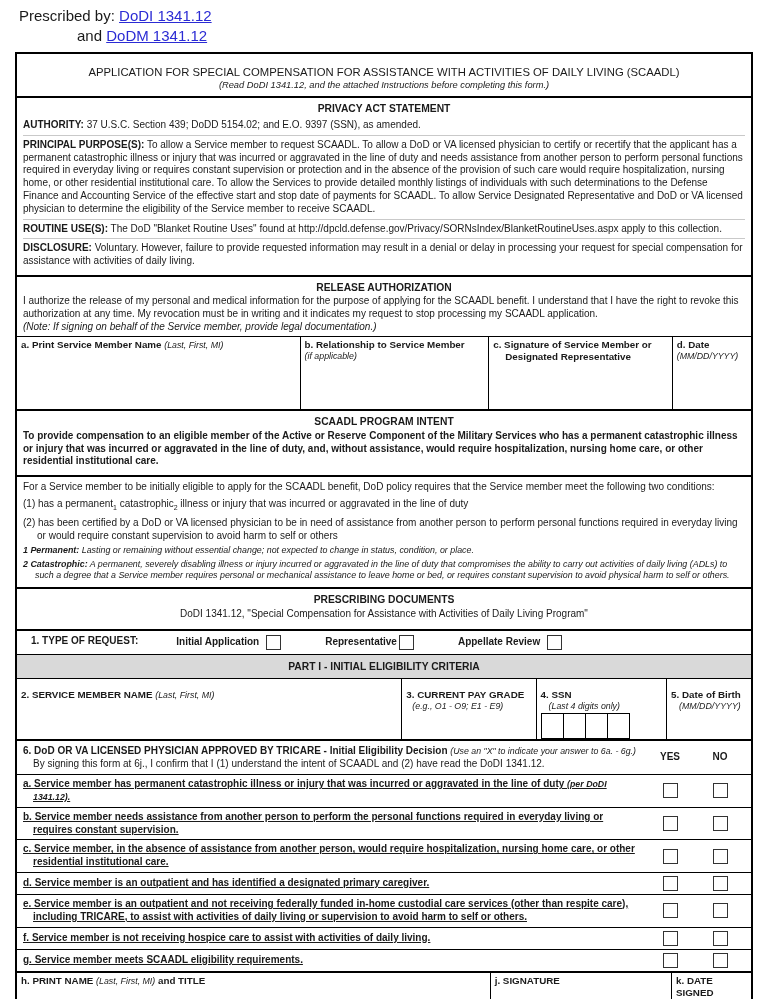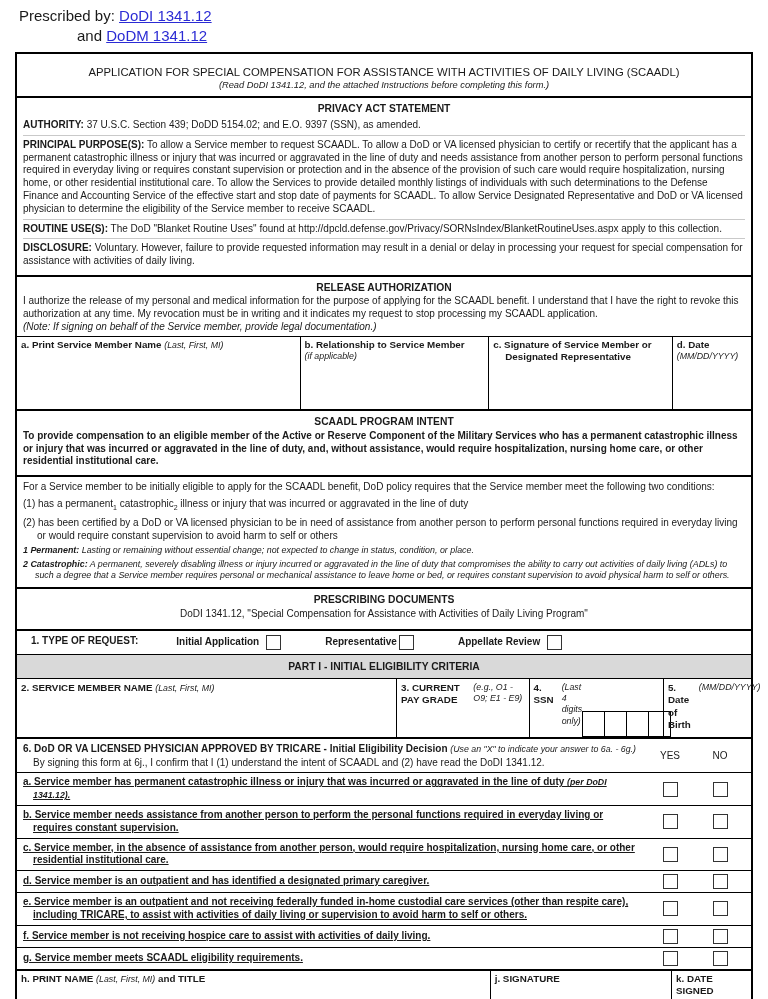--- a/index.html
+++ b/index.html
@@ -60,31 +60,31 @@
   .typereq { display:flex; padding:4px 14px; }
   .typereq .tr-label { font-weight:bold; margin-right:38px; }
   .tr-opt { display:flex; align-items:center; font-weight:bold; margin-right:44px; }
   .checkbox { display:inline-block; width:15px; height:15px; border:1px solid #333; background:#fff; margin-left:7px; cursor:pointer; }
 
   
   .part-bar { background:#d9d9d9; text-align:center; font-weight:bold; font-size:10.3px; padding:5px 3px; }
 
   
   .row2 { display:flex; }
-  .r2-cell { border-left:1px solid #000; padding:3px 4px; min-height:58px; display:flex; flex-direction:row; }
+  .r2-cell { border-left:1px solid #000; padding:10px 4px; min-height:58px; display:flex; flex-direction:column; }
   .r2-cell:first-child { border-left:none; }
   .c-2 { width:54.5%; } .c-3 { width:19%; text-align:left; } .c-4 { width:14.5%; } .c-5 { width:12%;margin-left:28px; }
   .ssn-boxes { display:flex; margin-top:auto; margin-left:1px; }
   .ssn-box { width:23px; height:26px; border:1px solid #000; margin-left:-1px; background:#fff; }
 
   
   .sec6 { display:flex; padding:4px 6px 3px 6px; }
   .sec6-text { flex:1; padding-right:4px; }
   .sec6-line2 { padding-left:10px; margin-top:1px; }
-  .yn-col { width:50px; display:flex; align-items:center; justify-content:center; font-weight:normal; }
+  .yn-col { width:50px; display:flex; align-items:center; justify-content:center; font-weight:bold; }
   .q-row { display:flex; align-items:center; padding:3px 6px; }
   .q-text { flex:1; font-weight:bold; padding-left:10px; text-indent:-10px; padding-right:4px;text-decoration:underline; }
   .q-text .ital-sfx { font-style:italic; font-size:8.8px; }
   .cb-col { width:50px; display:flex; align-items:center; justify-content:center; }
   .cb-col .checkbox { margin-left:0; }
 
   
   .bottom-table { display:flex; }
   .bt-left { width:64.4%; display:flex; flex-direction:column; }
   .bt-h { min-height:37px; padding:2px 4px; }

